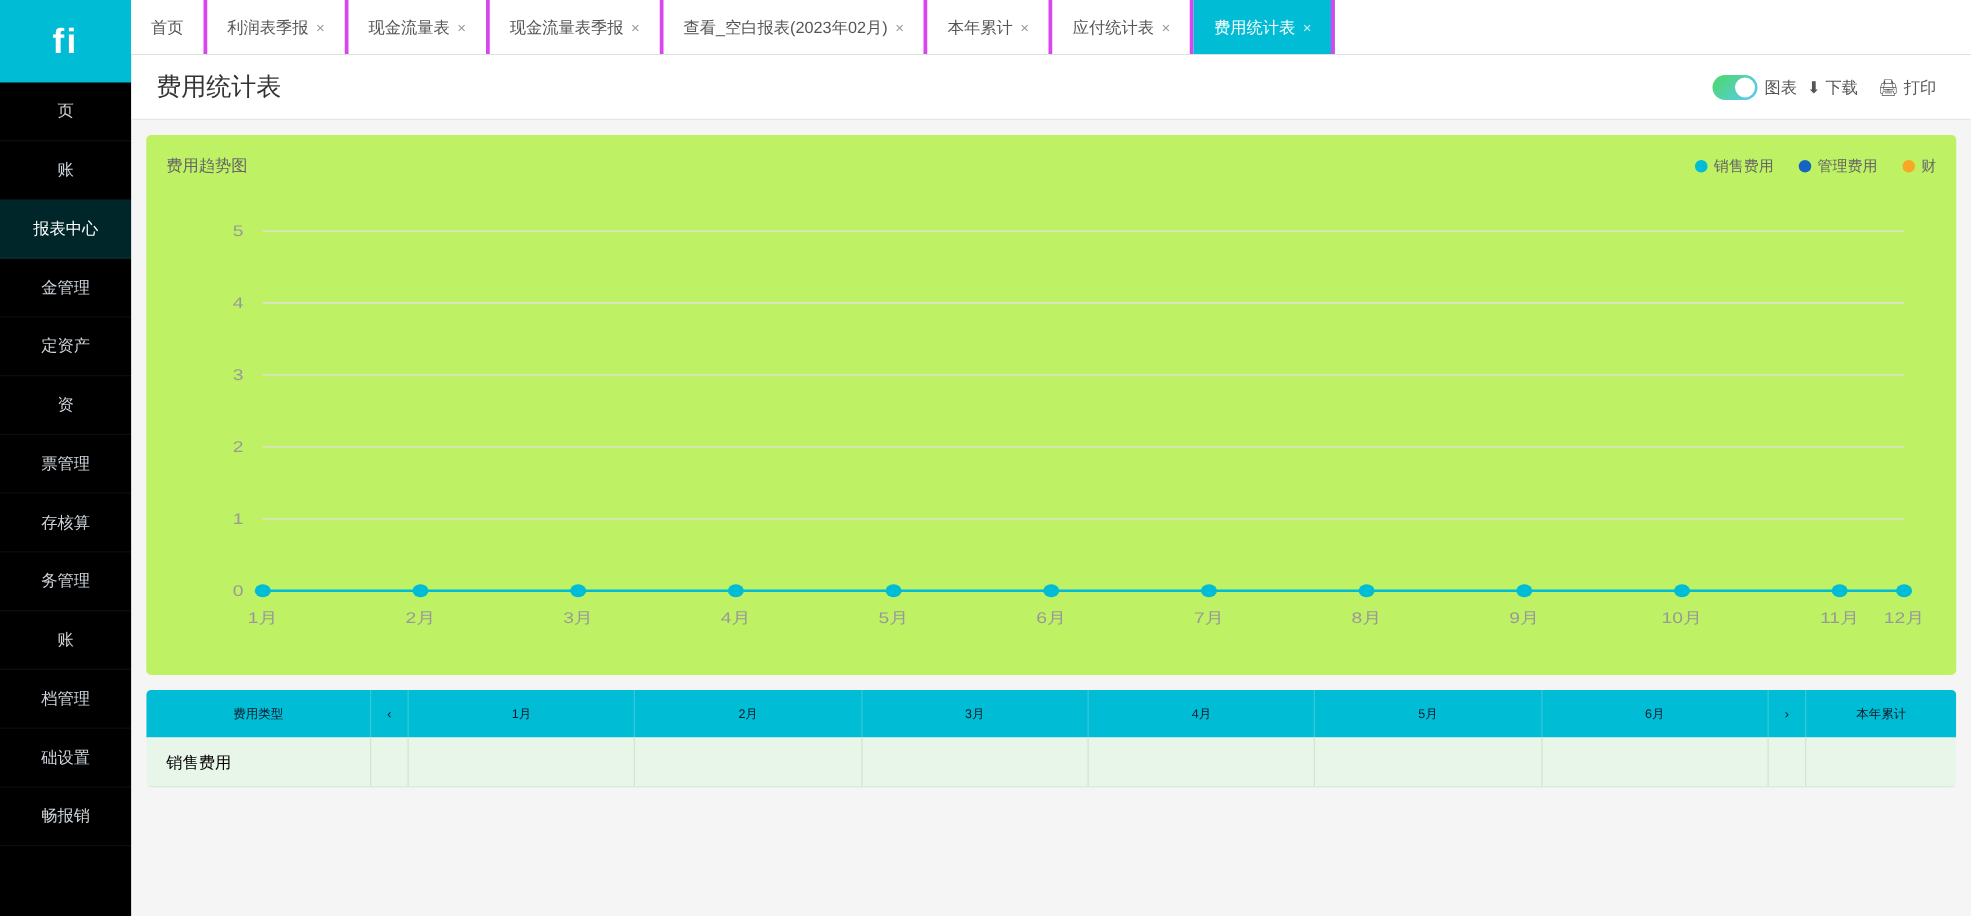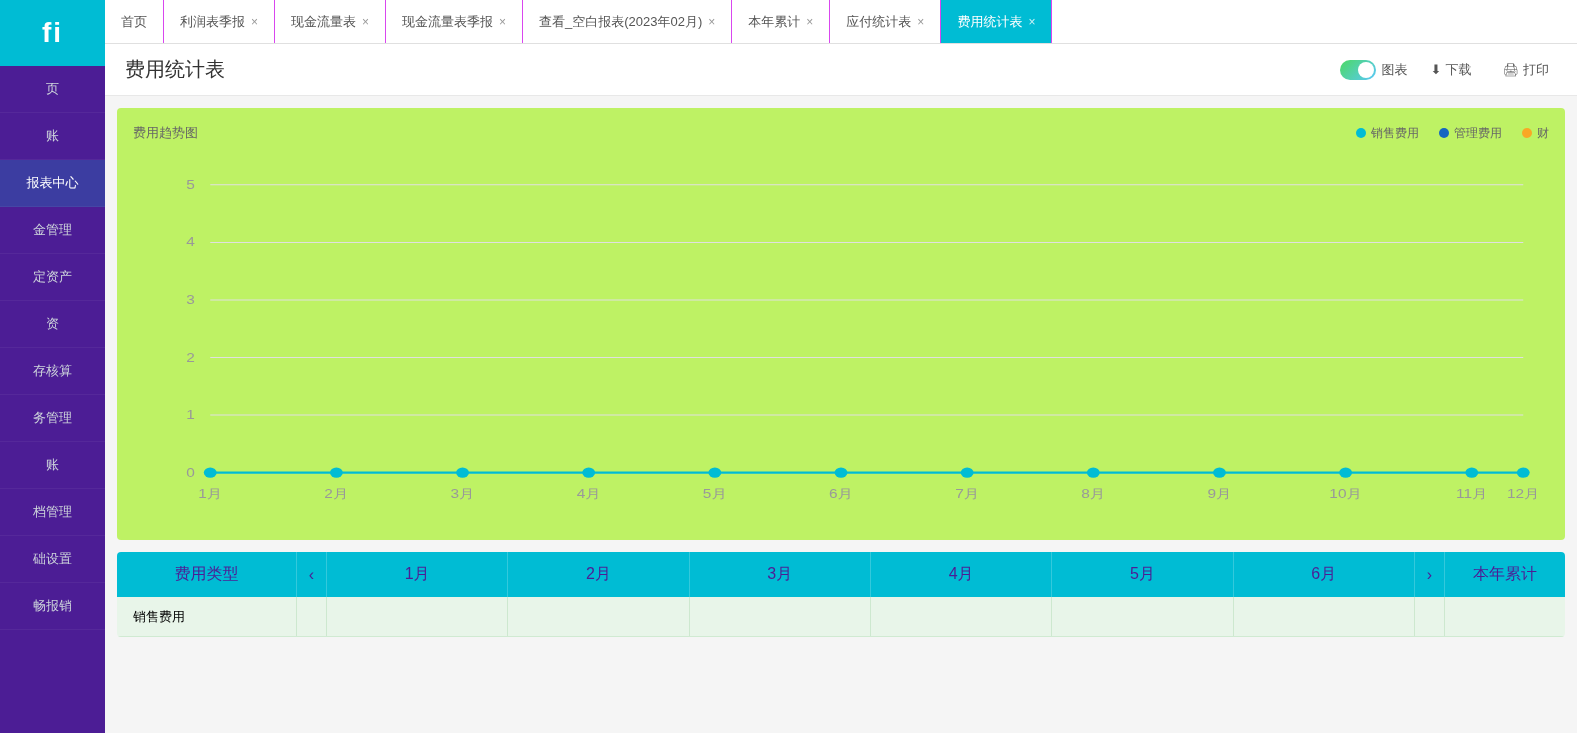--- a/index.html
+++ b/index.html
@@ -1,21 +1,21 @@
 <!DOCTYPE html>
 <html><head>
   <meta charset="utf-8">
   <style>
     * { margin: 0; padding: 0; box-sizing: border-box; }
     body { font-family: 'Microsoft YaHei', Arial, sans-serif; font-size: 14px; background: #f0f2f5; display: flex; height: 733px; overflow: hidden; }
 
     
     .sidebar {
       width: 105px;
-      background: #4c1d95;
+      background: #000000;
       display: flex;
       flex-direction: column;
       flex-shrink: 0;
       overflow: hidden;
     }
     .sidebar-logo {
       background: #00bcd4;
       height: 66px;
       display: flex;
       align-items: center;
@@ -60,21 +60,21 @@
     .tab-bar::-webkit-scrollbar { height: 0; }
     .tab-item {
       display: flex;
       align-items: center;
       padding: 0 16px;
       height: 44px;
       font-size: 13px;
       color: #555;
       cursor: pointer;
       white-space: nowrap;
-      border-right: 1px solid #d946ef;
+      border-right: 3px solid #d946ef;
       flex-shrink: 0;
     }
     .tab-item.home { font-weight: 500; }
     .tab-item .close-btn {
       margin-left: 6px;
       color: #999;
       font-size: 12px;
       line-height: 1;
     }
     .tab-item.active-tab {
@@ -100,21 +100,21 @@
       border-bottom: 1px solid #e8e8e8;
     }
     .page-title {
       font-size: 20px;
       font-weight: 500;
       color: #333;
     }
     .header-actions {
       display: flex;
       align-items: center;
-      gap: 15px;
+      gap: 0;
     }
     .toggle-container {
       display: flex;
       align-items: center;
       gap: 6px;
     }
     .toggle-switch {
       width: 36px;
       height: 20px;
       background: linear-gradient(135deg, #4cd964, #5ac8fa);
@@ -188,22 +188,22 @@
 
     
     .table-section {
       margin: 0 12px 12px 12px;
       border-radius: 4px;
       overflow: hidden;
     }
     .table-header-row {
       background: #00bcd4;
       display: flex;
-      color: #4c1d95;
-      font-size: 16px;
+      color: #0f172a;
+      font-size: 10px;
     }
     .th-cell {
       padding: 12px 8px;
       text-align: center;
       border-right: 1px solid rgba(255,255,255,0.2);
       display: flex;
       align-items: center;
       justify-content: center;
       gap: 4px;
     }
@@ -237,20 +237,21 @@
 
 <div class="sidebar">
   <div class="sidebar-logo">fi</div>
   <div class="sidebar-scroll">
     <div class="sidebar-item">页</div>
     <div class="sidebar-item">账</div>
     <div class="sidebar-item active">报表中心</div>
     <div class="sidebar-item">金管理</div>
     <div class="sidebar-item">定资产</div>
     <div class="sidebar-item">资</div>
+    <div class="sidebar-item">票管理</div>
     <div class="sidebar-item">存核算</div>
     <div class="sidebar-item">务管理</div>
     <div class="sidebar-item">账</div>
     <div class="sidebar-item">档管理</div>
     <div class="sidebar-item">础设置</div>
     <div class="sidebar-item">畅报销</div>
   </div>
 </div>
 
 <div class="main">

